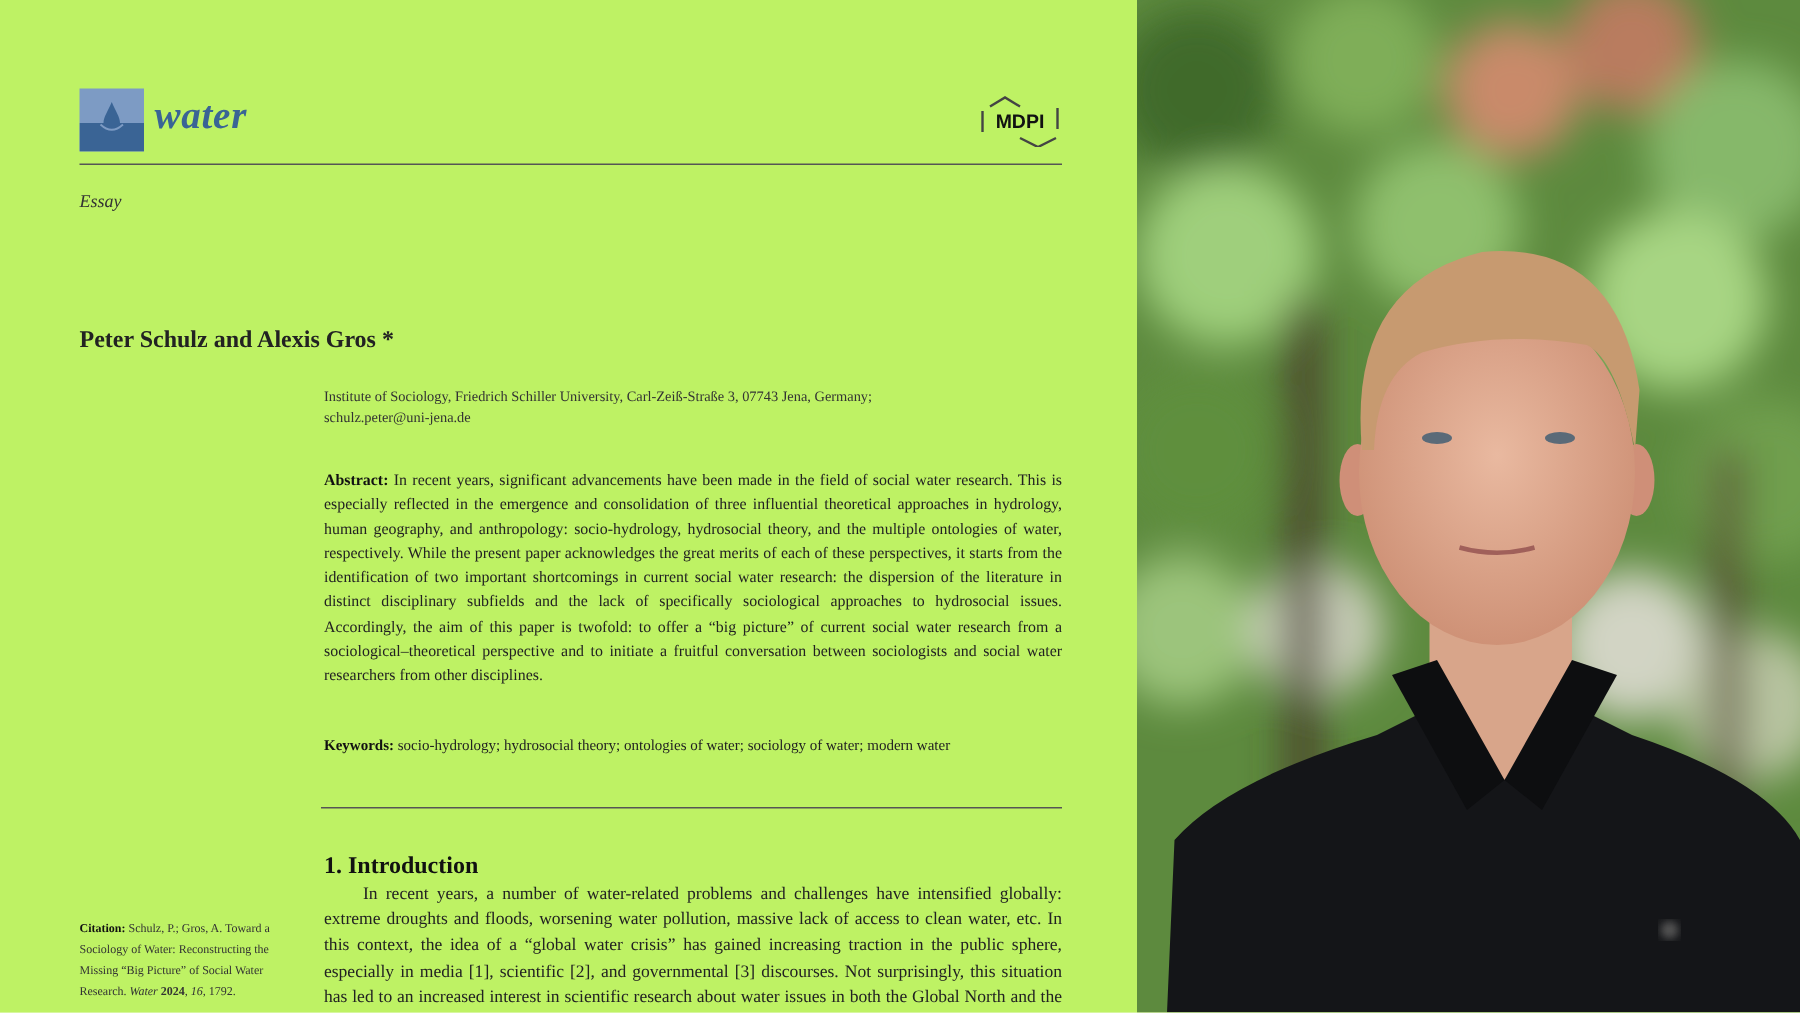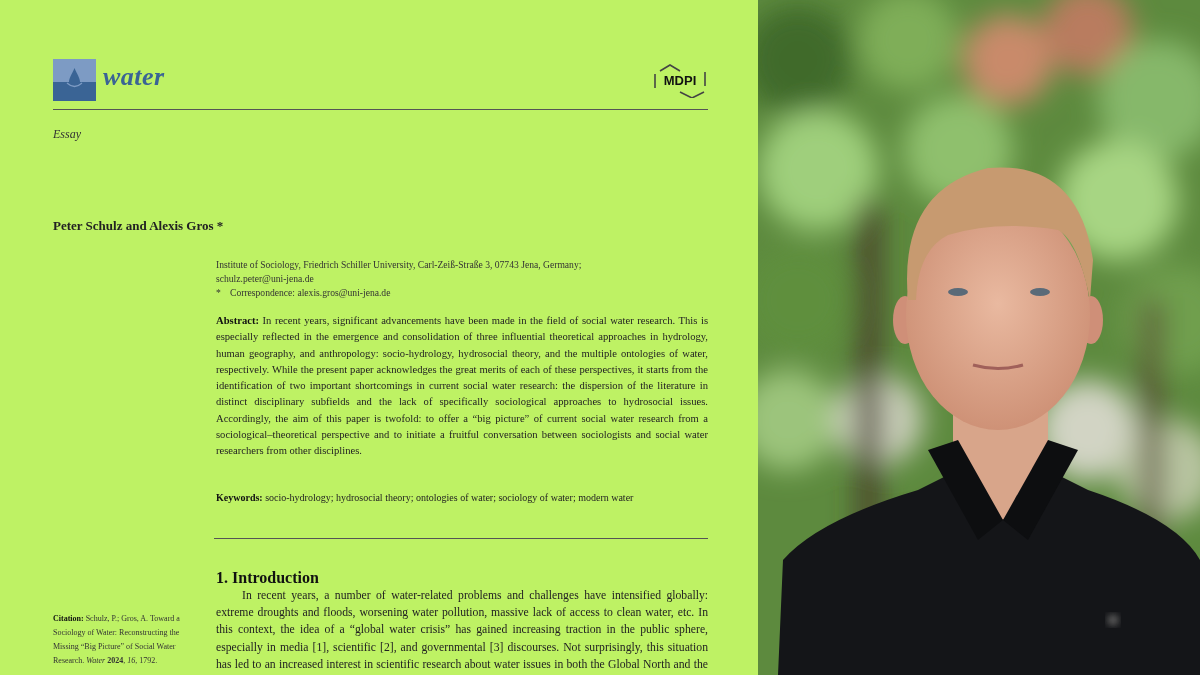--- a/index.html
+++ b/index.html
@@ -6,21 +6,21 @@
   body { width:1200px; height:675px; overflow:hidden; background:#ffffff; position:relative; font-family:"Liberation Serif", "DejaVu Serif", serif; color:#1a1a1a; }
   .paper { position:absolute; left:0; top:0; width:758px; height:675px; background:#bef264; }
   .logo-box { position:absolute; left:53px; top:59px; width:43px; height:42px; background:#7d9bc4; overflow:hidden; }
   .logo-box .wave { position:absolute; left:0; top:23px; width:43px; height:19px; background:#3a6495; }
   .logo-box svg { position:absolute; left:0; top:0; }
   .journal-name { position:absolute; left:103px; top:62px; font-size:26px; font-style:italic; font-weight:bold; color:#3a6495; letter-spacing:0.5px; }
   .mdpi { position:absolute; left:652px; top:62px; width:56px; height:36px; }
   .header-rule { position:absolute; left:53px; top:109px; width:655px; height:1px; background:#555; }
   .essay { position:absolute; left:53px; top:127px; font-size:12px; font-style:italic; color:#333; }
   .title { position:absolute; left:53px; top:146px; width:660px; font-size:21.5px; font-weight:bold; line-height:28px; color:#111; }
-  .authors { position:absolute; left:53px; top:218px; font-size:13px; font-weight:bold; color:#222; }
+  .authors { position:absolute; left:53px; top:218px; font-size:16px; font-weight:bold; color:#222; }
   .affil { position:absolute; left:216px; top:258px; width:500px; font-size:9.6px; line-height:14px; color:#333; }
   .affil .star { display:inline-block; width:14px; }
   .abstract { position:absolute; left:216px; top:313px; width:492px; font-size:10.6px; line-height:16.3px; text-align:justify; color:#222; }
   .keywords { position:absolute; left:216px; top:490px; width:492px; font-size:10px; line-height:16.3px; text-align:justify; color:#222; }
   b.lbl { font-weight:bold; color:#111;text-align:right; }
   .kw-rule { position:absolute; left:214px; top:538px; width:494px; height:1px; background:#555; }
   .sec { position:absolute; left:216px; top:569px; font-size:16px; font-weight:bold; color:#111; }
   .intro { position:absolute; left:216px; top:587px; width:492px; font-size:11.7px; line-height:17.2px; text-align:justify; color:#222; text-indent:26px; height:88px; overflow:hidden; }
   .citation { position:absolute; left:53px; top:612px; width:150px; font-size:8px; line-height:14px; color:#333; }
   .photo { position:absolute; left:758px; top:0; width:442px; height:675px; overflow:hidden; background:#4e7a33; }
@@ -47,21 +47,20 @@
   </svg>
 
   <div class="header-rule"></div>
 
   <div class="essay">Essay</div>
   <div class="authors">Peter Schulz and Alexis Gros *</div>
 
   <div class="affil">
     <div>Institute of Sociology, Friedrich Schiller University, Carl-Zeiß-Straße 3, 07743 Jena, Germany;</div>
     <div>schulz.peter@uni-jena.de</div>
-    <div><span class="star">*</span><span>Correspondence: alexis.gros@uni-jena.de</span></div>
   </div>
 
   <div class="abstract"><b class="lbl">Abstract:</b> <span>In recent years, significant advancements have been made in the field of social water research. This is especially reflected in the emergence and consolidation of three influential theoretical approaches in hydrology, human geography, and anthropology: socio-hydrology, hydrosocial theory, and the multiple ontologies of water, respectively. While the present paper acknowledges the great merits of each of these perspectives, it starts from the identification of two important shortcomings in current social water research: the dispersion of the literature in distinct disciplinary subfields and the lack of specifically sociological approaches to hydrosocial issues. Accordingly, the aim of this paper is twofold: to offer a “big picture” of current social water research from a sociological–theoretical perspective and to initiate a fruitful conversation between sociologists and social water researchers from other disciplines.</span></div>
 
   <div class="keywords"><b class="lbl">Keywords:</b> <span>socio-hydrology; hydrosocial theory; ontologies of water; sociology of water; modern water</span></div>
 
   <div class="kw-rule"></div>
 
   <div class="sec">1. Introduction</div>
   <div class="intro">In recent years, a number of water-related problems and challenges have intensified globally: extreme droughts and floods, worsening water pollution, massive lack of access to clean water, etc. In this context, the idea of a “global water crisis” has gained increasing traction in the public sphere, especially in media [1], scientific [2], and governmental [3] discourses. Not surprisingly, this situation has led to an increased interest in scientific research about water issues in both the Global North and the Global South.</div>

